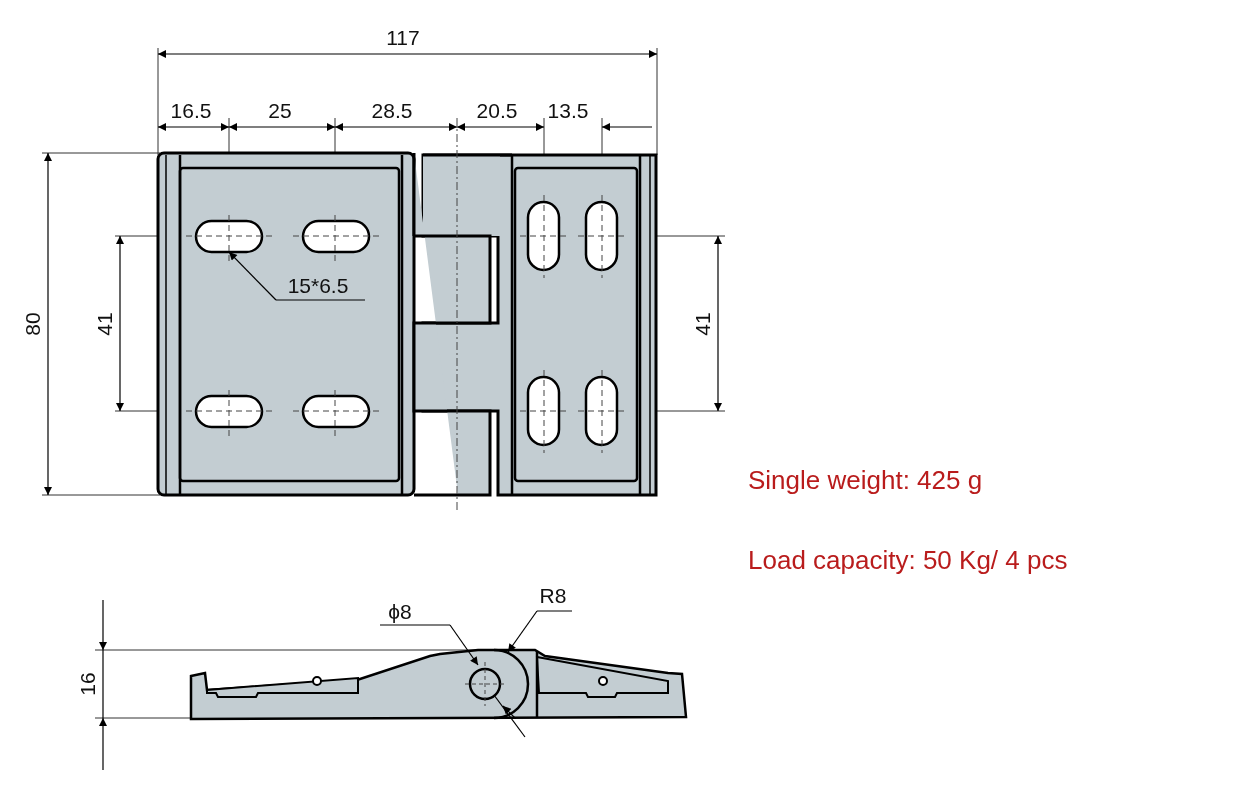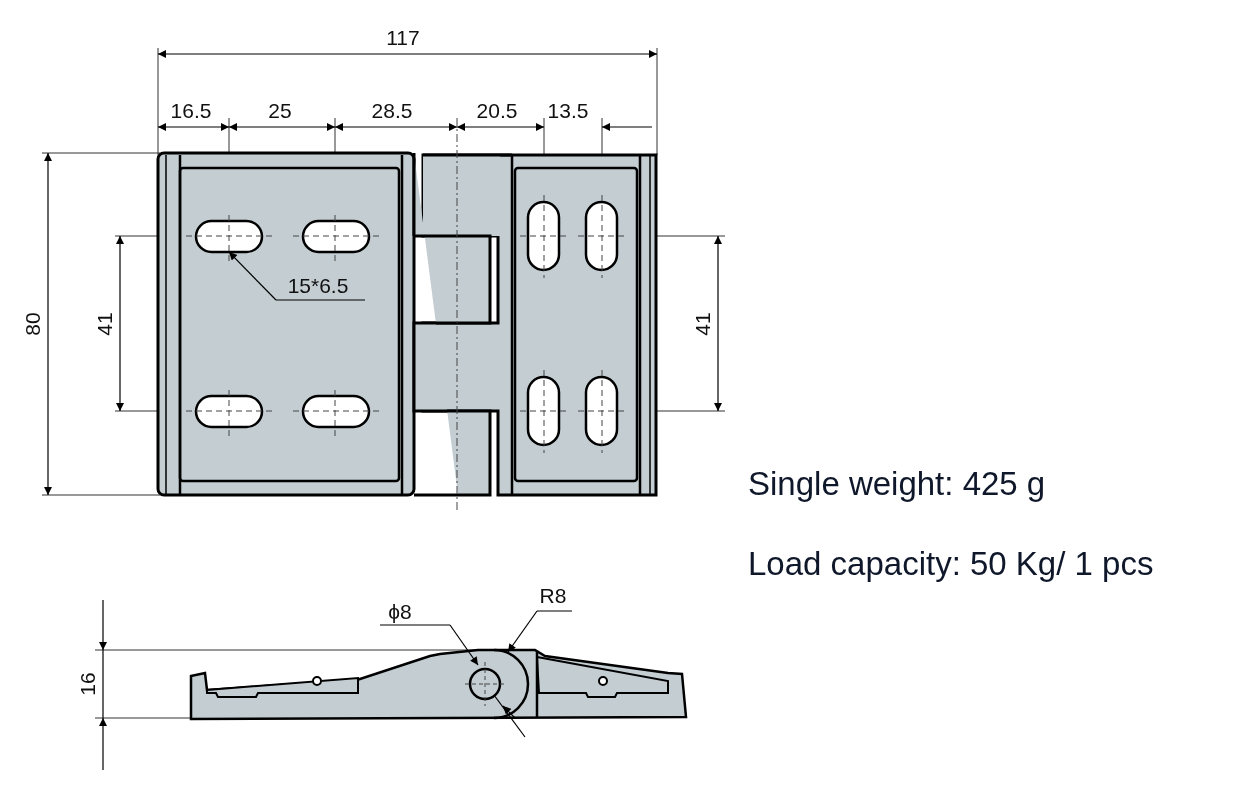--- a/index.html
+++ b/index.html
@@ -1,19 +1,19 @@
 <!DOCTYPE html>
 <html><head>
 <meta charset="utf-8">
 <style>
   html,body{margin:0;padding:0;background:#ffffff;}
   body{width:1253px;height:800px;position:relative;overflow:hidden;font-family:"Liberation Sans",sans-serif;}
   svg{position:absolute;left:0;top:0;}
   .dim{font-family:"Liberation Sans",sans-serif;font-size:21px;fill:#111;}
-  .note{position:absolute;font-family:"Liberation Sans",sans-serif;font-size:33px;color:#0f172a;white-space:nowrap;}
+  .note{position:absolute;font-family:"Liberation Sans",sans-serif;font-size:26px;color:#b91c1c;white-space:nowrap;}
 </style>
 </head>
 <body>
 
 <svg width="1253" height="800" viewBox="0 0 1253 800">
   <defs>
     <marker id="ar" viewBox="0 0 10 10" refX="10" refY="5" markerWidth="26" markerHeight="8" markerUnits="userSpaceOnUse" orient="auto-start-reverse">
       <path d="M0,0 L10,5 L0,10 z" fill="#000"></path>
     </marker>
   </defs>
@@ -149,13 +149,13 @@
       <line x1="572" y1="611" x2="537" y2="611"></line>
       <line x1="537" y1="611" x2="508" y2="652" marker-end="url(#ar)"></line>
     </g>
     <text class="dim" transform="translate(95,684) rotate(-90)" text-anchor="middle">16</text>
     <text class="dim" x="400" y="619" text-anchor="middle">ϕ8</text>
     <text class="dim" x="553" y="603" text-anchor="middle">R8</text>
   </g>
 </svg>
 
 <div class="note" style="left:748px;top:465px;">Single weight: 425 g</div>
-<div class="note" style="left:748px;top:545px;">Load capacity: 50 Kg/ 1 pcs</div>
+<div class="note" style="left:748px;top:545px;">Load capacity: 50 Kg/ 4 pcs</div>
 
 </body></html>

